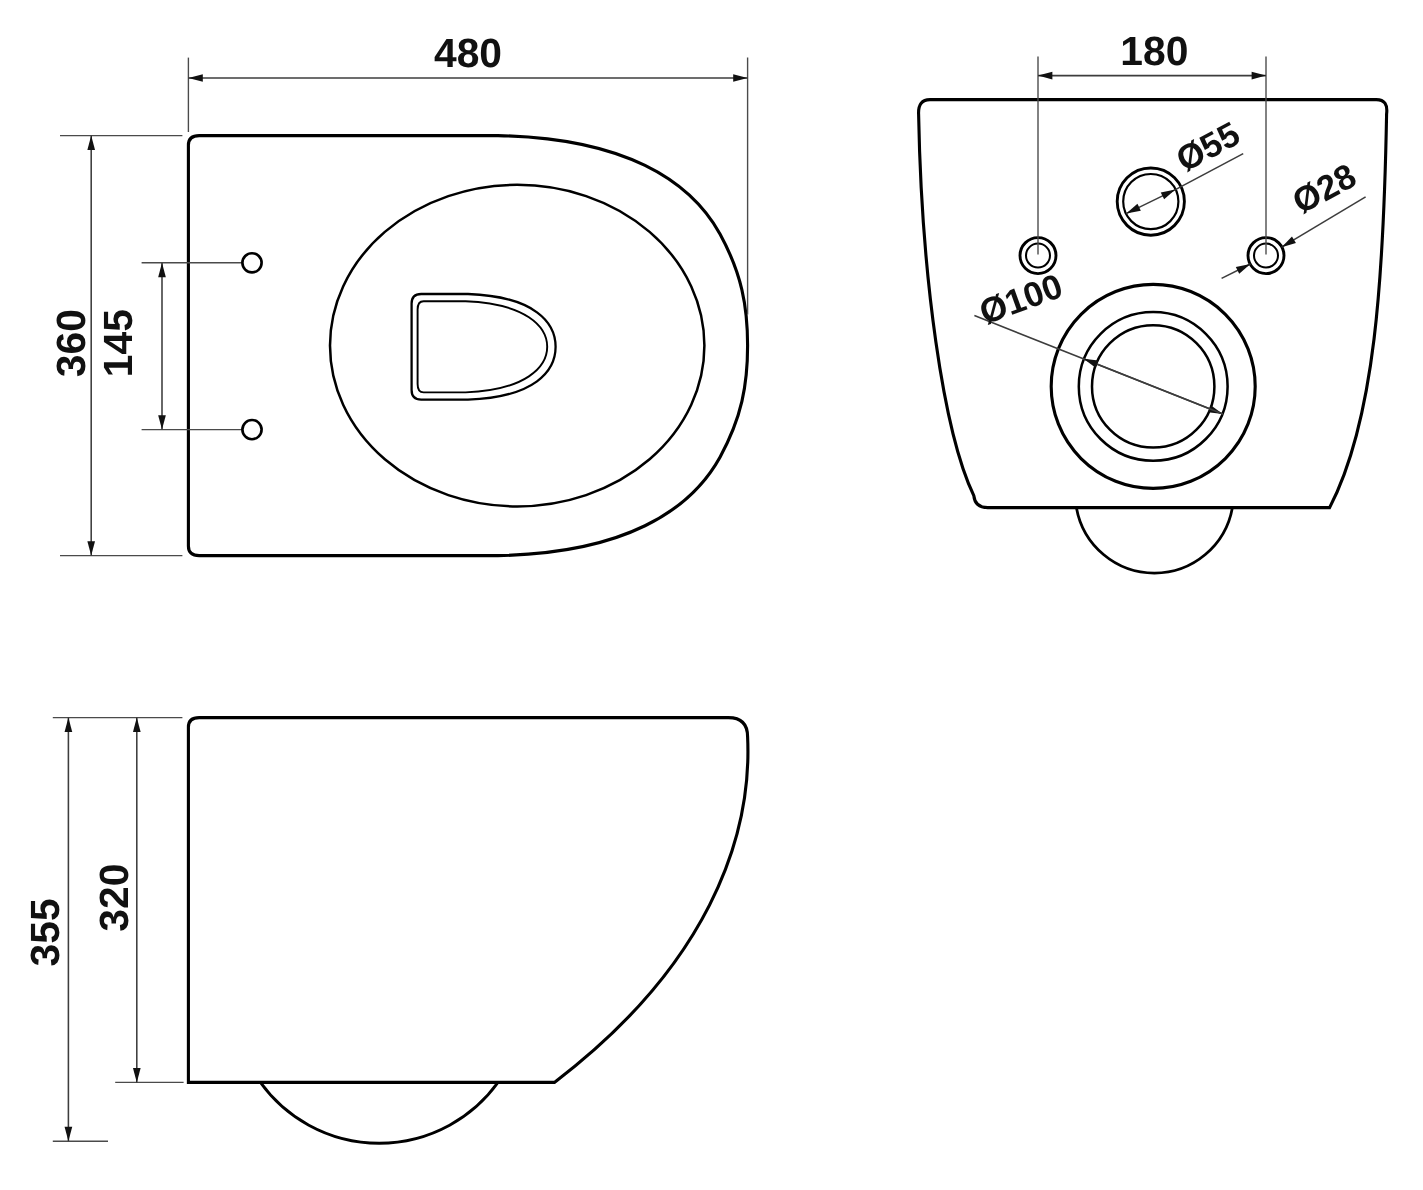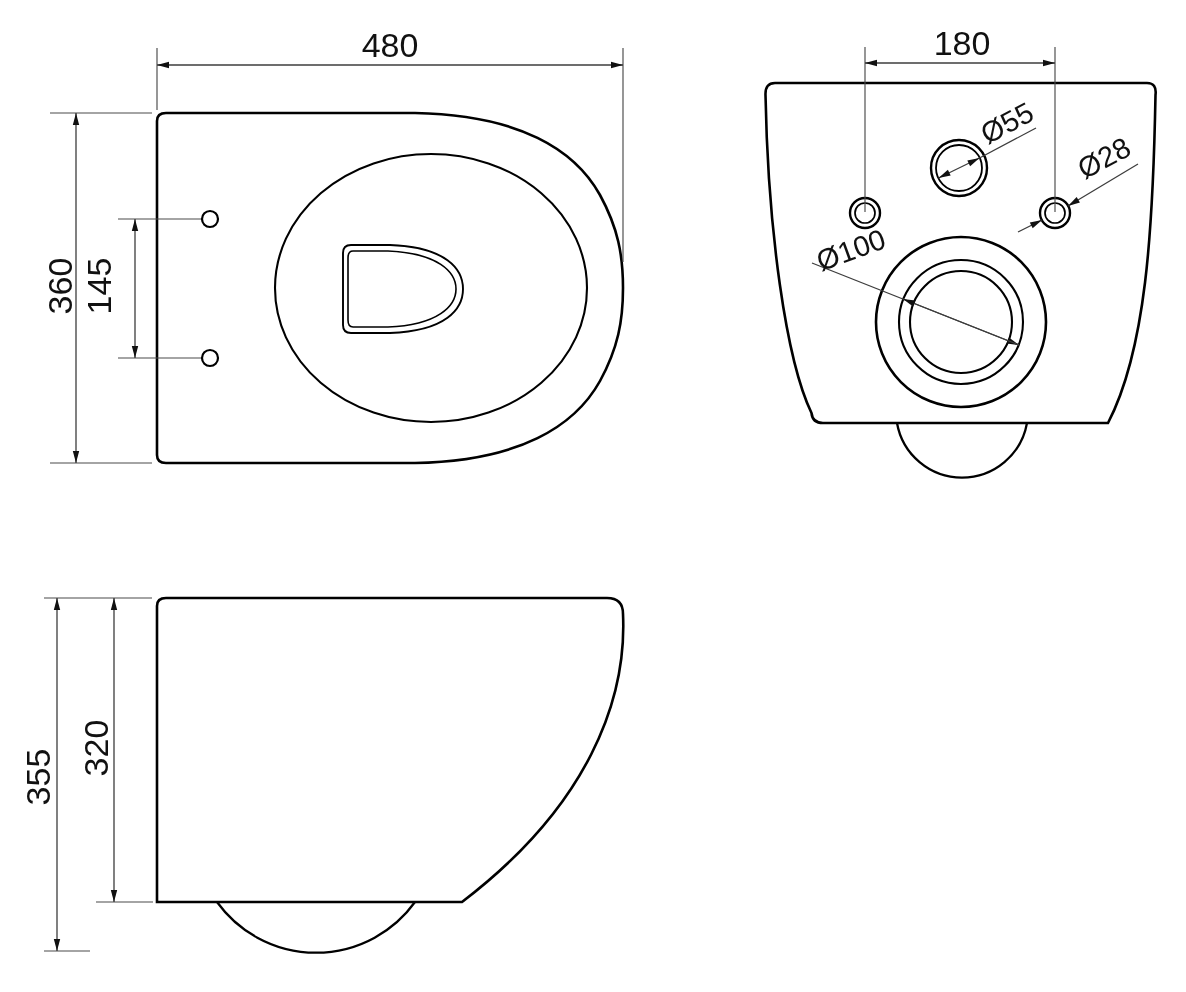--- a/index.html
+++ b/index.html
@@ -7,20 +7,21 @@
     padding: 0;
     background: #ffffff;
   }
   .page {
     position: relative;
     width: 1186px;
     height: 992px;
     background: #ffffff;
     font-family: "Liberation Sans", sans-serif;
     overflow: hidden;
+    font-weight: bold;
   }
   svg { display: block; }
   .obj    { stroke: #000000; fill: none; }
   .dimln  { stroke: #3d3d3d; stroke-width: 1.3; fill: none; }
   .extln  { stroke: #4a4a4a; stroke-width: 1.15; fill: none; }
   .dimtxt {
     fill: #111111;
     font-family: "Liberation Sans", sans-serif;
     font-size: 34px;
     text-anchor: middle;

